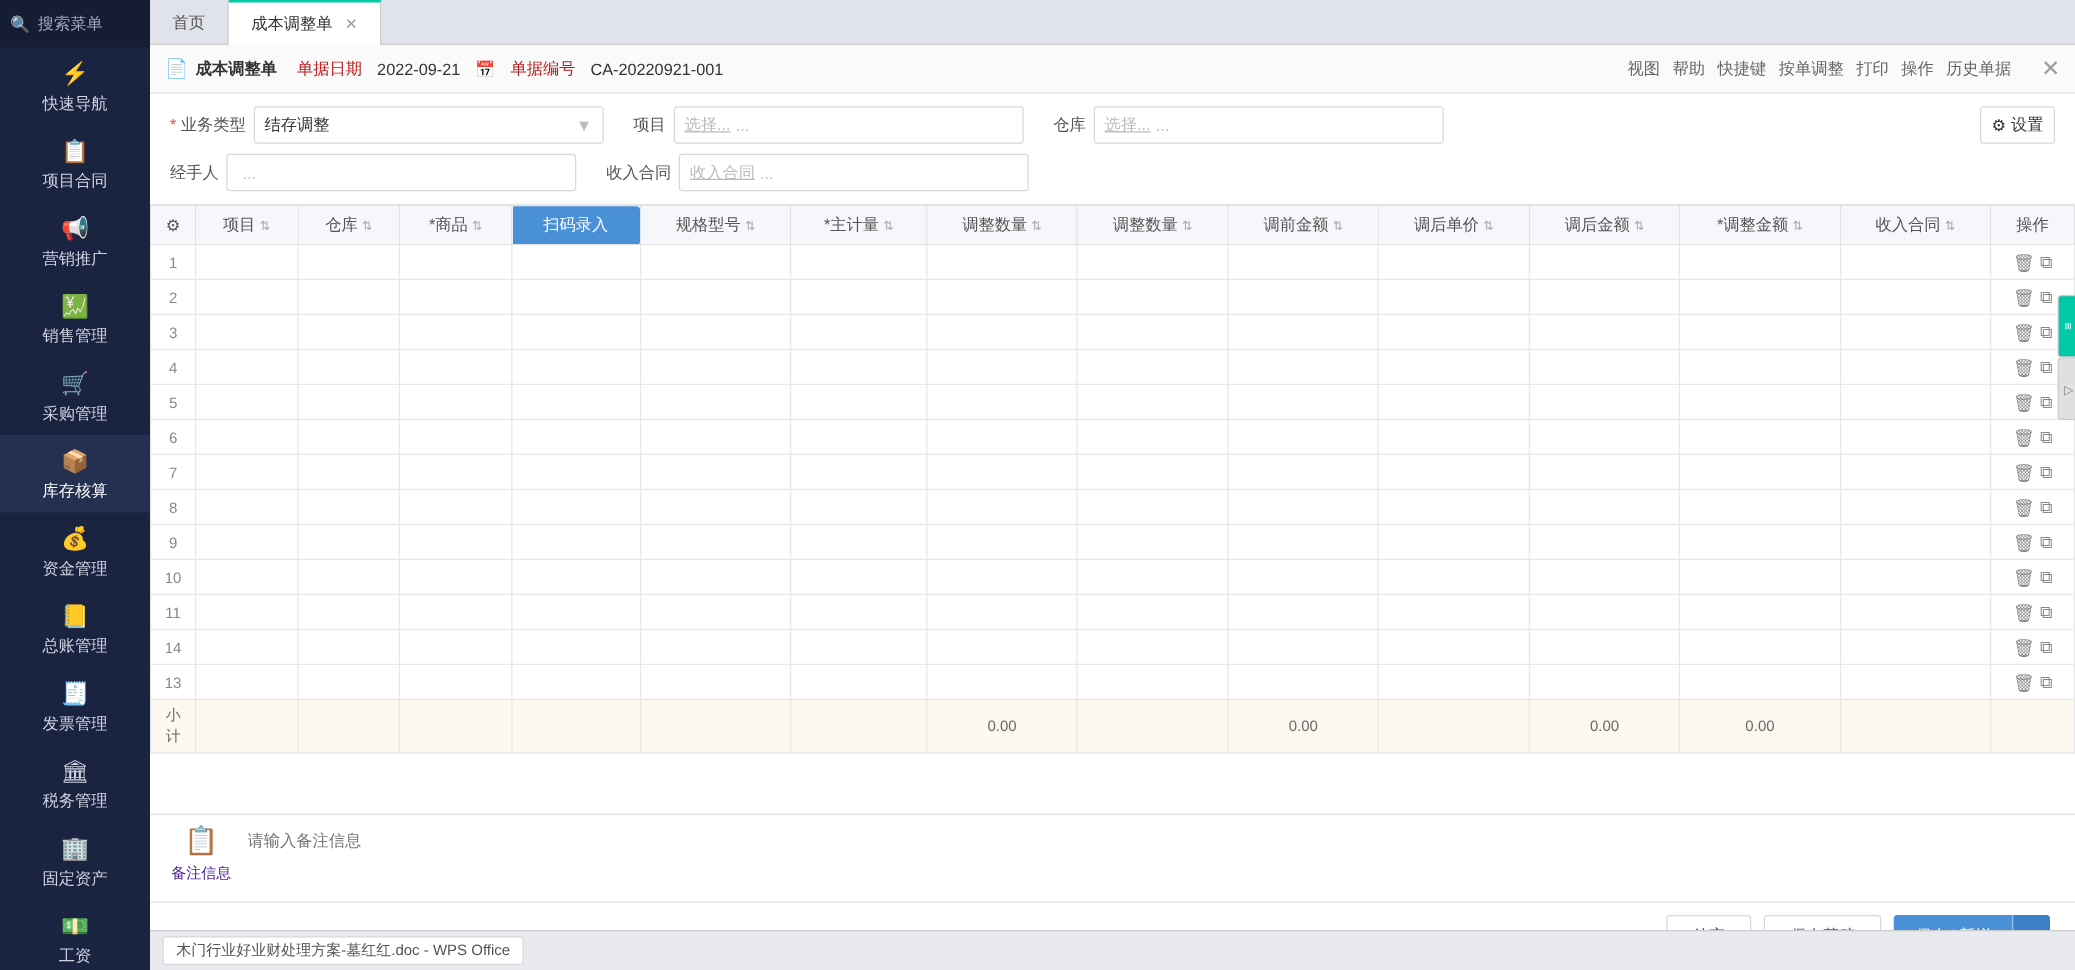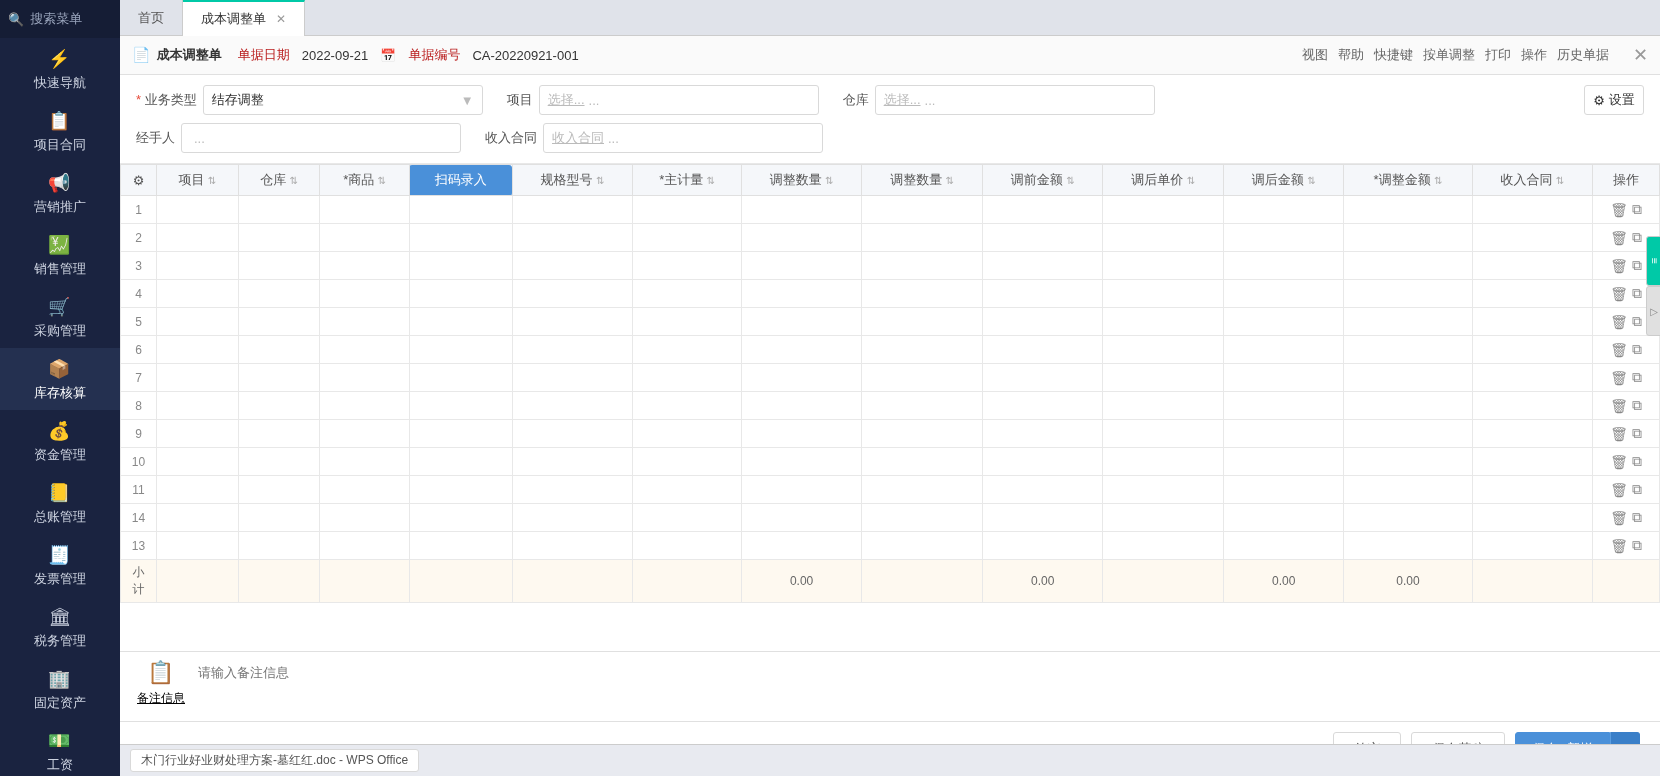--- a/index.html
+++ b/index.html
@@ -247,21 +247,21 @@
       min-height: 70px;
     }
     .notes-icon-area {
       display: flex;
       flex-direction: column;
       align-items: center;
       gap: 4px;
       min-width: 50px;
     }
     .notes-icon { font-size: 22px; color: #4a90d9; }
-    .notes-label { font-size: 12px; color: #000000; text-decoration: underline; }
+    .notes-label { font-size: 12px; color: #4c1d95; }
     .notes-input {
       flex: 1;
       border: none;
       outline: none;
       font-size: 13px;
       color: #bbb;
       padding: 4px 0;
       resize: none;
       height: 50px;
       background: transparent;

